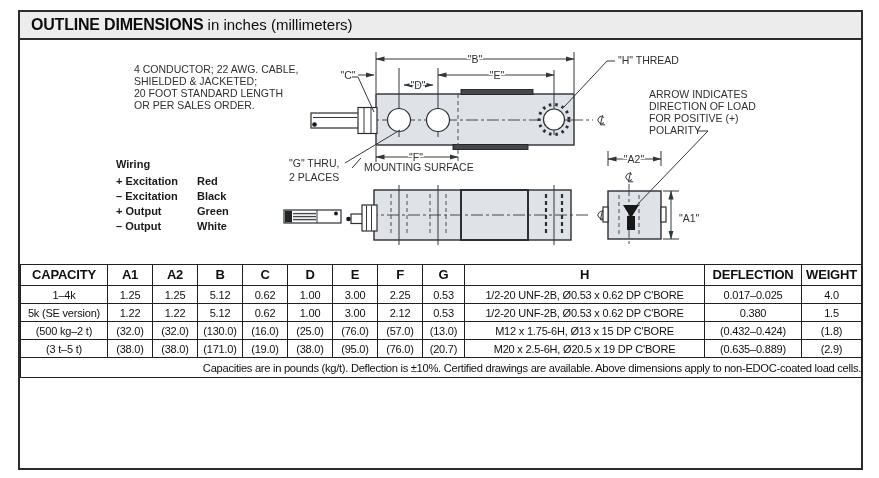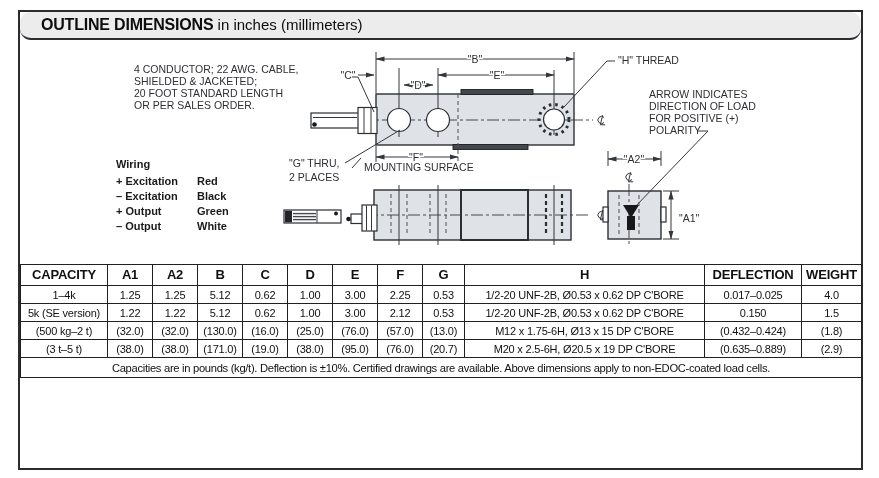--- a/index.html
+++ b/index.html
@@ -1,41 +1,41 @@
 <!DOCTYPE html>
 <html><head>
 <meta charset="utf-8">
 <style>
   html,body{margin:0;padding:0;background:#ffffff;font-family:"Liberation Sans",sans-serif;}
   .page{position:relative;width:879px;height:478px;background:#fff;overflow:hidden;}
   .frame{position:absolute;left:18px;top:10px;width:845px;height:460px;box-sizing:border-box;
          border:2px solid #2a2c2f;background:#fff;}
   .titlebar{height:26px;line-height:26px;background:#ececec;border-bottom:2px solid #2a2c2f;
-            padding-left:21px;white-space:nowrap;color:#0d0d0d;border-radius:11px;}
+            padding-left:11px;white-space:nowrap;color:#0d0d0d;}
   .titlebar .t-bold{font-weight:bold;font-size:16px;letter-spacing:-0.2px;}
   .titlebar .t-rest{font-size:15px;}
   .drawing-wrap{position:relative;width:841px;height:224px;background:#fff;}
   svg text{font-family:"Liberation Sans",sans-serif;fill:#2d2f33;}
   .note{font-size:10.5px;}
   .wir{font-size:11px;font-weight:bold;fill:#1a1a1a;}
   .dimlbl{font-size:10.5px;paint-order:stroke;stroke:#ffffff;stroke-width:3px;fill:#2d2f33;}
   .thin{stroke:#33363a;stroke-width:1;fill:none;}
   .edge{stroke:#2b2e33;stroke-width:1.4;fill:#dfe3e8;}
   .white{stroke:#2b2e33;stroke-width:1.2;fill:#ffffff;}
   .hid{stroke:#4a4d52;stroke-width:1;fill:none;stroke-dasharray:4 3;}
   .hidb{stroke:#2b2e33;stroke-width:2.2;fill:none;stroke-dasharray:4 3;}
   .cline{stroke:#33363a;stroke-width:0.9;fill:none;stroke-dasharray:12 3 3 3;}
   .dim{stroke:#33363a;stroke-width:1;fill:none;}
   table{border-collapse:collapse;table-layout:fixed;width:841px;margin:0;}
   th,td{border:1.5px solid #1e2022;text-align:center;vertical-align:middle;
         font-size:11px;color:#101010;padding:0;height:17px;line-height:12px;
         overflow:hidden;white-space:nowrap;}
   th{font-weight:bold;height:20px;font-size:13px;letter-spacing:-0.2px;}
   td{letter-spacing:-0.2px;}
-  .footnote-cell{height:19px;font-size:11.2px;letter-spacing:-0.3px;}
+  .footnote-cell{height:19px;font-size:11.2px;letter-spacing:-0.3px;text-align:right;}
 </style>
 </head>
 <body>
 
 <div class="page">
   <div class="frame">
 
     <div class="titlebar">
       <span class="t-bold">OUTLINE DIMENSIONS</span><span class="t-rest"> in inches (millimeters)</span>
     </div>
@@ -236,21 +236,21 @@
             <td>5k (SE version)</td>
             <td>1.22</td>
             <td>1.22</td>
             <td>5.12</td>
             <td>0.62</td>
             <td>1.00</td>
             <td>3.00</td>
             <td>2.12</td>
             <td>0.53</td>
             <td>1/2-20 UNF-2B, Ø0.53 x 0.62 DP C'BORE</td>
-            <td>0.150</td>
+            <td>0.380</td>
             <td>1.5</td>
           </tr>
           <tr>
             <td>(500 kg–2 t)</td>
             <td>(32.0)</td>
             <td>(32.0)</td>
             <td>(130.0)</td>
             <td>(16.0)</td>
             <td>(25.0)</td>
             <td>(76.0)</td>

